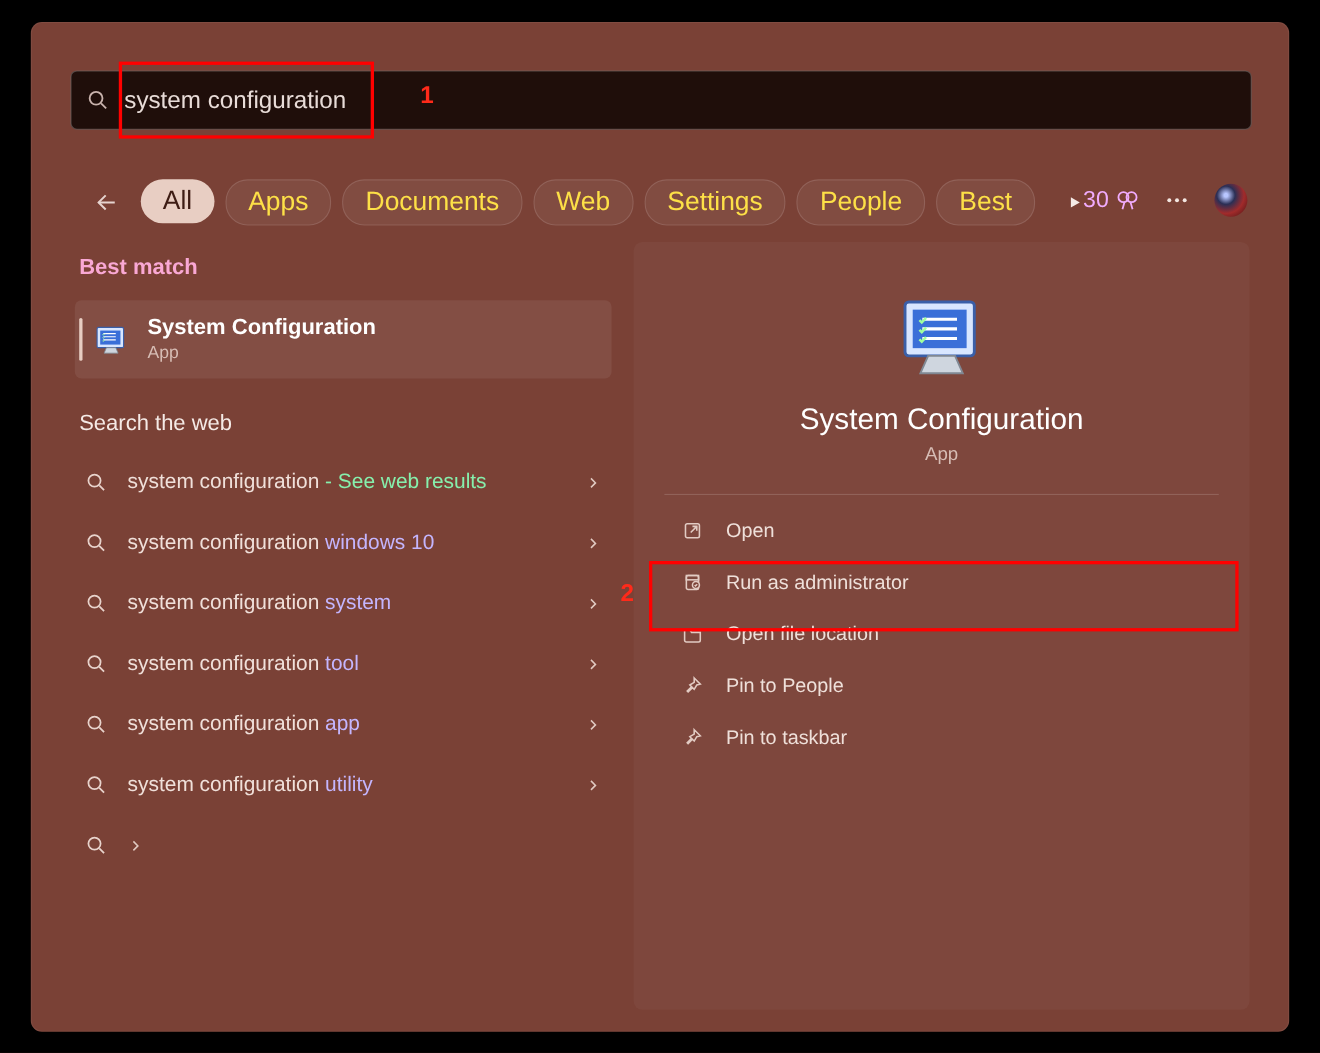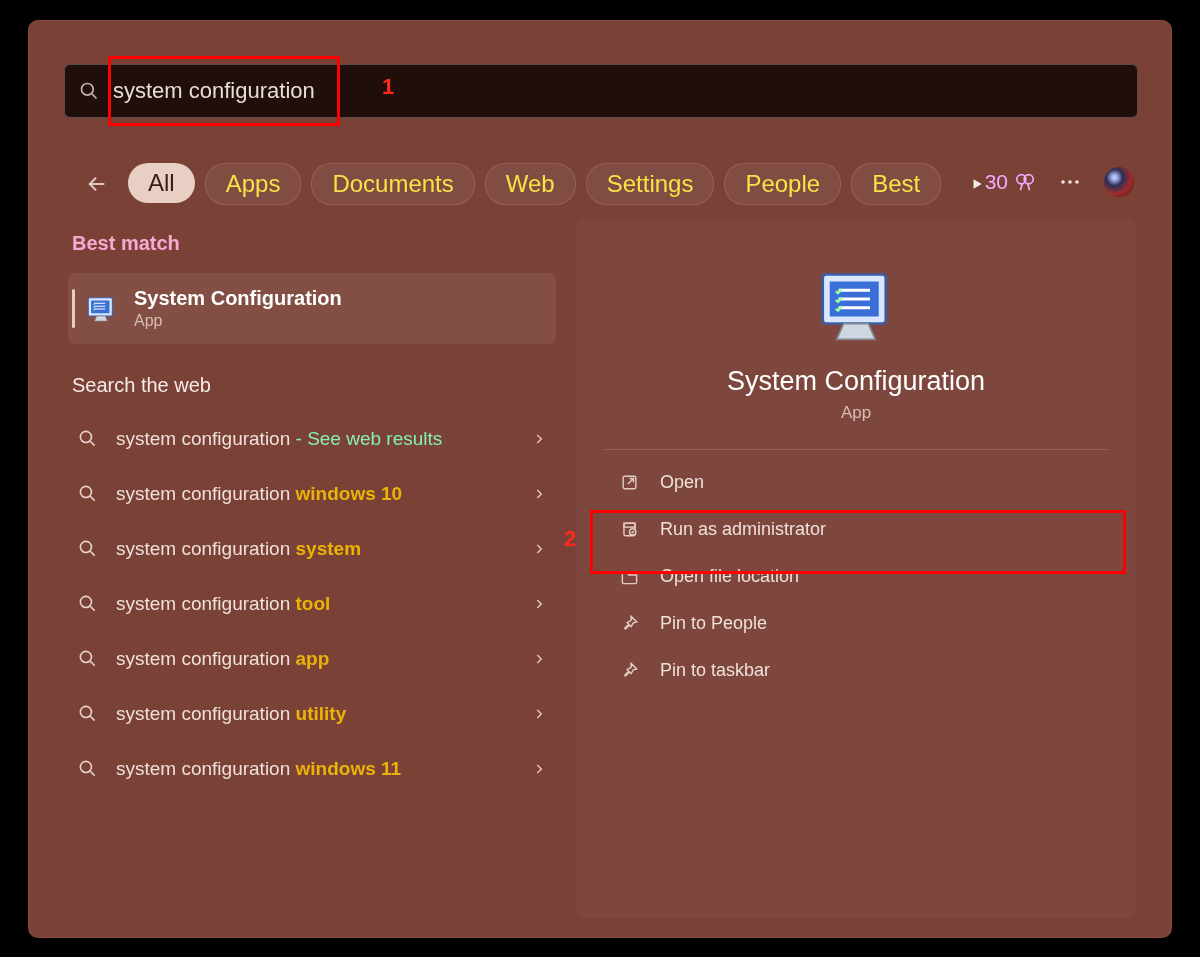--- a/index.html
+++ b/index.html
@@ -30,21 +30,21 @@
   .bestmatch .bar{position:absolute;left:4px;top:16px;bottom:16px;width:3px;border-radius:2px;background:#e8cec3;}
   .appicon{width:34px;height:34px;}
   .bm-title{color:#fff;font-size:20px;font-weight:600;}
   .bm-sub{color:#d7bdb5;font-size:16px;margin-top:2px;}
   .weblabel{color:#f5eae6;font-size:20px;font-weight:400;margin:30px 0 14px 4px;}
   .webitem{display:flex;align-items:center;gap:18px;padding:12px 10px 12px 8px;cursor:pointer;color:#f0e0da;font-size:19px;border-radius:6px;position:relative;min-height:31px;}
   .webitem .wicon{width:22px;color:#e8d3cc;flex-shrink:0;display:flex;justify-content:center;}
   .webitem .wtext{flex:1;line-height:1.35;}
   .webitem .suffix{color:#86efac;}
   .webitem .chev{color:#e0c9c1;flex-shrink:0;}
-  .bold{font-weight:700;color:#eab308;}
+  .bold{font-weight:400;color:#c4b5fd;}
   
   .detail{position:absolute;left:548px;top:200px;width:560px;bottom:20px;background:rgba(255,255,255,0.035);border-radius:8px;padding-top:44px;}
   .bigicon{display:flex;justify-content:center;margin-bottom:18px;}
   .dtitle{text-align:center;color:#fff;font-size:27px;font-weight:400;}
   .dsub{text-align:center;color:#d7bdb5;font-size:17px;margin-top:6px;}
   .divider{height:1px;background:rgba(255,255,255,0.15);margin:26px 28px 10px;}
   .action{display:flex;align-items:center;gap:20px;padding:12px 30px;color:#efe0da;font-size:18px;cursor:pointer;border-radius:4px;margin:2px 12px;}
   .action .aicon{width:22px;display:flex;justify-content:center;color:#e2cbc3;}
   svg{display:block;}
 </style>
@@ -214,21 +214,20 @@
             </svg>
           </span>
         </div>
         <div class="webitem">
           <span class="wicon">
             <svg width="19" height="19" viewBox="0 0 24 24" fill="none" stroke="currentColor" stroke-width="2">
               <circle cx="10" cy="10" r="7"></circle>
               <line x1="21" y1="21" x2="15.5" y2="15.5"></line>
             </svg>
           </span>
-          <span class="wtext">system configuration <span class="bold">windows 11</span></span>
           <span class="chev">
             <svg width="14" height="14" viewBox="0 0 24 24" fill="none" stroke="currentColor" stroke-width="2.4">
               <polyline points="9 5 16 12 9 19"></polyline>
             </svg>
           </span>
         </div>
       </div>
   </div>
 
   <div class="detail">

